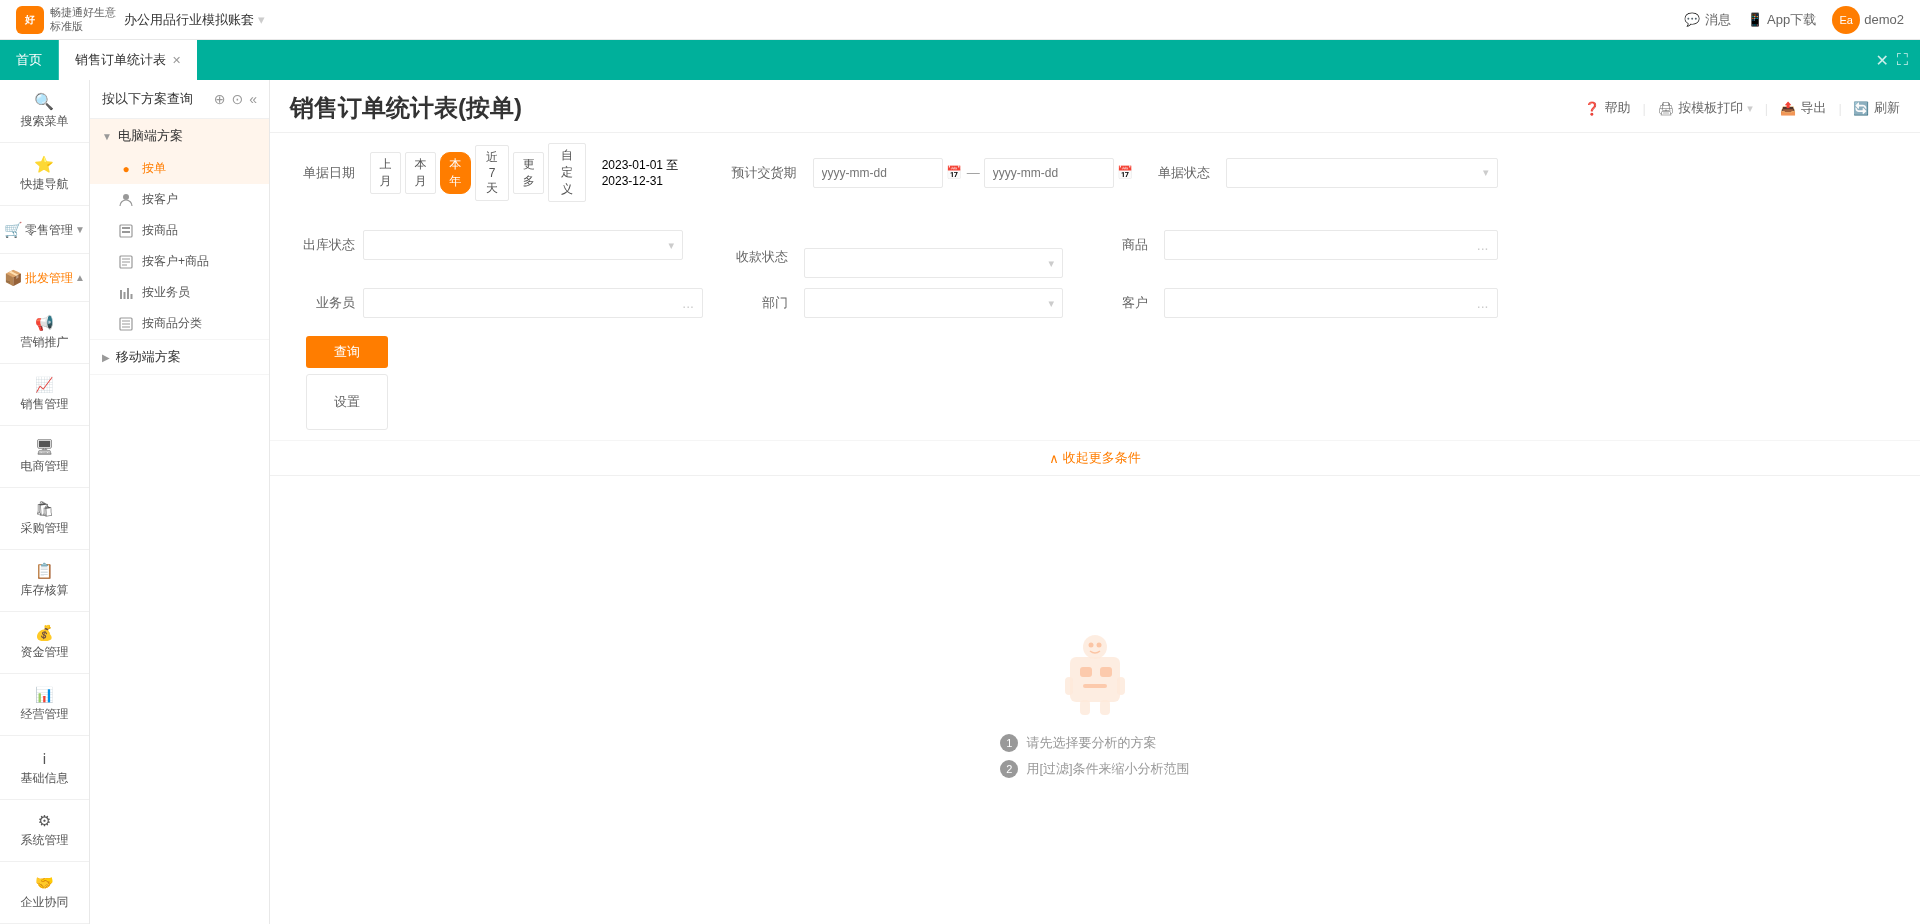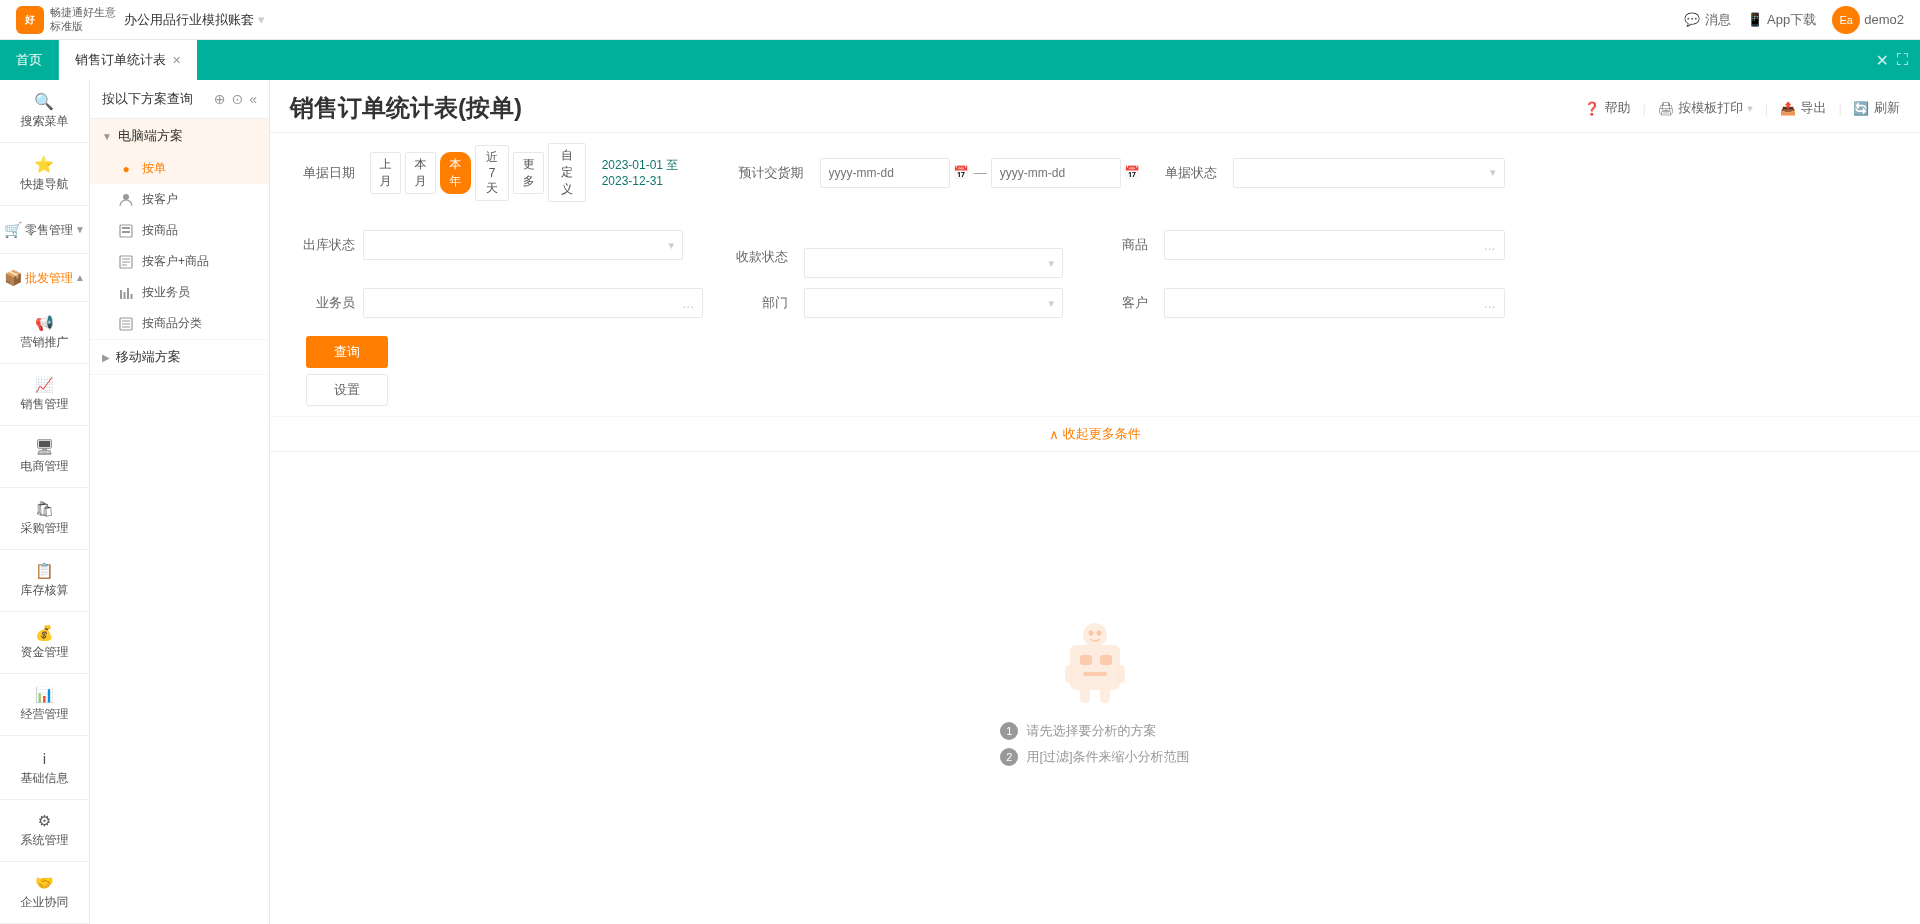--- a/index.html
+++ b/index.html
@@ -62,33 +62,33 @@
     .page-header { padding: 12px 20px 8px; display: flex; align-items: center; justify-content: space-between; border-bottom: 1px solid #f0f0f0; }
     .page-title { font-size: 24px; font-weight: 600; color: #333; }
     .page-actions { display: flex; align-items: center; gap: 12px; font-size: 13px; color: #666; }
     .page-action-item { display: flex; align-items: center; gap: 4px; cursor: pointer; }
     .action-divider { color: #e8e8e8; }
 
     
     .date-quick-btns { display: flex; align-items: center; gap: 4px; padding-left: 7px; }
     .date-btn { padding: 3px 8px; font-size: 12px; border: 1px solid #e8e8e8; background: #fff; cursor: pointer; border-radius: 2px; color: #555; }
     .date-btn.active { background: #ff7d00; border-color: #ff7d00; color: #fff; border-radius: 10px; }
-    .date-range-text { font-size: 12px; color: #0f766e; margin-left: 8px; }
+    .date-range-text { font-size: 12px; color: #000000; margin-left: 8px; }
     .date-input { width: 130px; height: 30px; border: 1px solid #e8e8e8; border-radius: 2px; padding: 0 8px; font-size: 12px; color: #999; background: #fff; outline: none; }
     .date-sep { color: #999; }
     .filter-select-wrapper { flex: 1; position: relative; min-width: 160px; max-width: 320px; }
     .filter-select-display { height: 30px; border: 1px solid #e8e8e8; border-radius: 2px; padding: 0 8px; font-size: 13px; color: #999; background: #fff; display: flex; align-items: center; justify-content: space-between; cursor: pointer; }
     .select-arrow { color: #ccc; font-size: 11px; }
 
     .more-btn { color: #ccc; font-size: 14px; cursor: pointer; }
 
     
     .collapse-area { display: flex; justify-content: center; padding: 8px 0; border-bottom: 1px solid #f0f0f0; cursor: pointer; color: #ff7d00; font-size: 13px; gap: 4px; align-items: center; }
     .btn-primary { background: #ff7d00; color: #fff; border: none; padding: 7px 28px; border-radius: 3px; font-size: 13px; cursor: pointer; }
-    .btn-secondary { background: #fff; color: #666; border: 1px solid #e8e8e8; padding: 6px 16px; border-radius: 3px; font-size: 13px; cursor: pointer; }
+    .btn-secondary { background: #fff; color: #666; border: 1px solid #e8e8e8; padding: 18px 16px; border-radius: 3px; font-size: 13px; cursor: pointer; }
 
     
     .main-content { flex: 1; overflow-y: auto; }
     .empty-state { display: flex; flex-direction: column; align-items: center; justify-content: center; height: 100%; gap: 12px; padding: 60px 0; }
     .empty-illustration { width: 100px; height: 100px; opacity: 0.6; }
     .empty-tips { display: flex; flex-direction: column; gap: 8px; }
     .empty-tip { display: flex; align-items: center; gap: 8px; font-size: 13px; color: #999; }
     .tip-num { width: 18px; height: 18px; background: #999; border-radius: 50%; color: #fff; font-size: 11px; display: flex; align-items: center; justify-content: center; flex-shrink: 0; }
 
     
@@ -333,21 +333,21 @@
                   <button class="date-btn">上月</button>
                   <button class="date-btn">本月</button>
                   <button class="date-btn active">本年</button>
                   <button class="date-btn">近7天</button>
                   <button class="date-btn">更多</button>
                   <button class="date-btn">自定义</button>
                 </div>
                 <span class="date-range-text">2023-01-01 至 2023-12-31</span>
               </div>
 
-              <div style="display:flex;align-items:center;gap:8px;margin-left:27px;flex-shrink:0;">
+              <div style="display:flex;align-items:center;gap:8px;margin-left:20px;flex-shrink:0;">
                 <div class="f-label" style="width:70px;">预计交货期</div>
                 <div style="display:flex;align-items:center;gap:4px;">
                   <input class="date-input" type="text" placeholder="yyyy-mm-dd" style="">
                   <span style="color:#ccc;">📅</span>
                   <span class="date-sep">—</span>
                   <input class="date-input" type="text" placeholder="yyyy-mm-dd" style="">
                   <span style="color:#ccc;">📅</span>
                 </div>
               </div>
 

